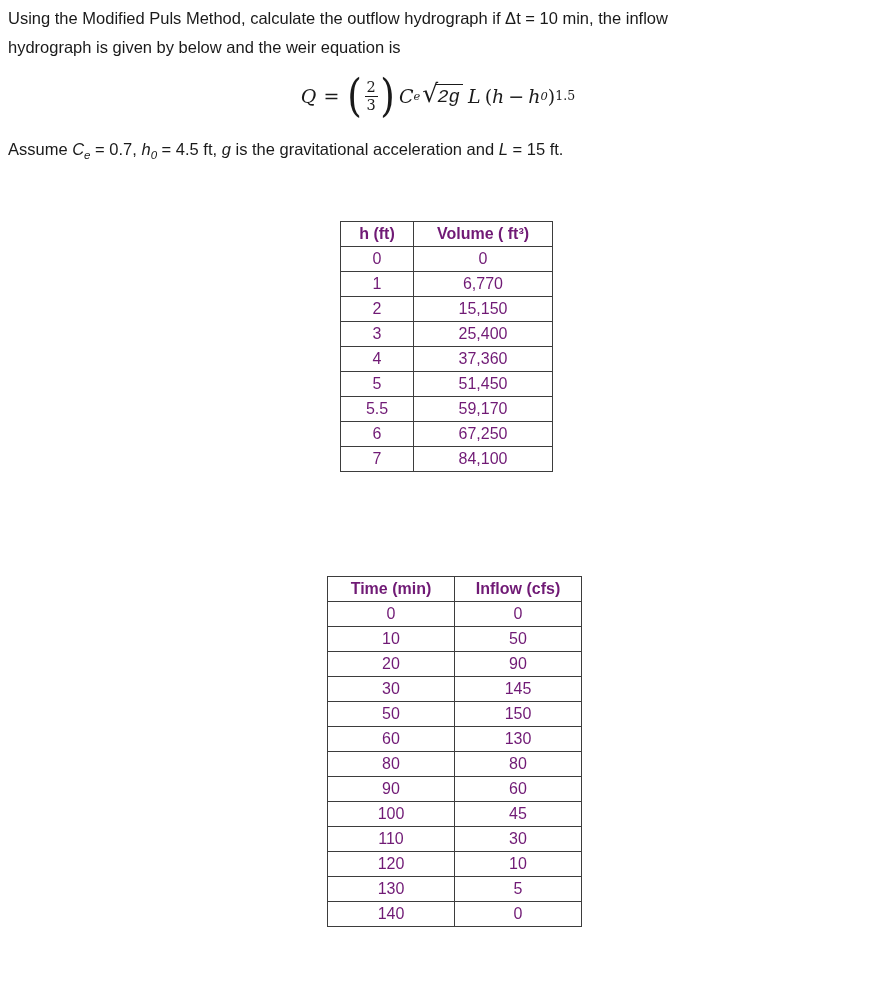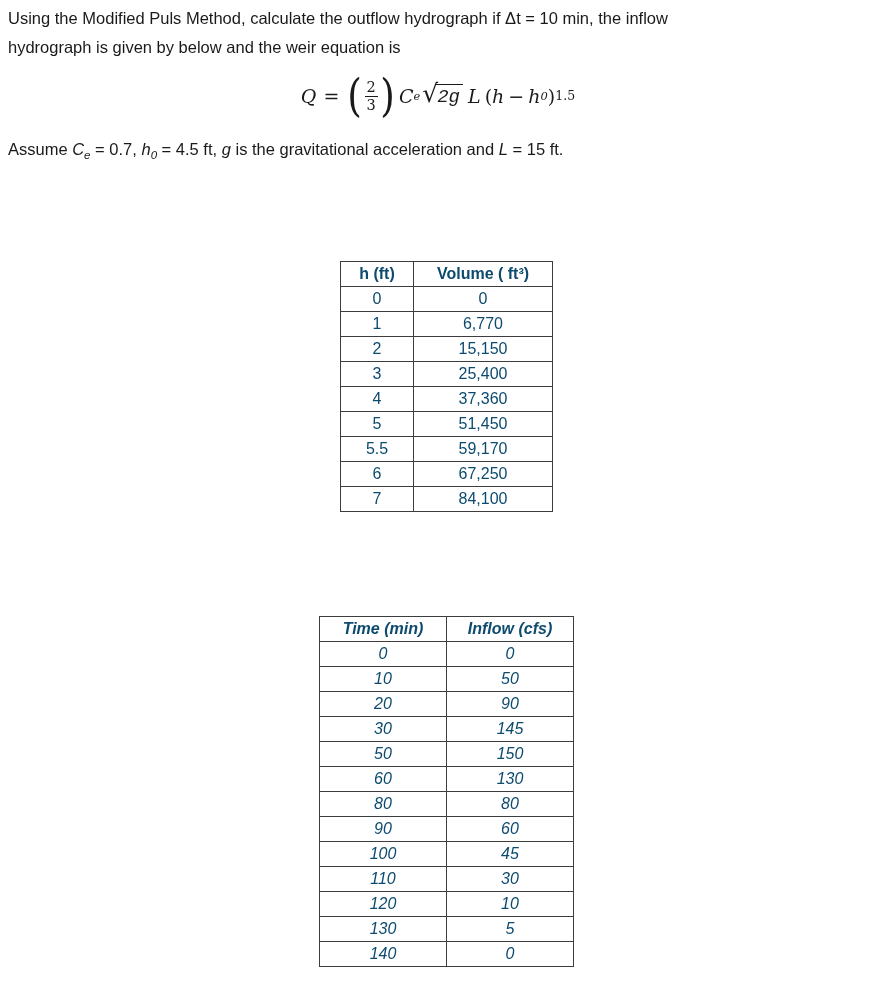--- a/index.html
+++ b/index.html
@@ -39,30 +39,30 @@
   .rad-sign { font-style: normal; font-size: 25px; line-height: 1; margin-top: -3px; }
   .radicand { border-top: 1.6px solid #1a1a1a; padding: 1px 3px 0 1px; margin-left: -2px; font-family: Liberation Mono, monospace; }
   .eq-L { margin: 0 4px 0 2px; }
   .assume {
     position: absolute; left: 8px; top: 136px; width: 862px;
     font-size: 16.5px; line-height: 26px;
   }
   .var { font-style: italic; }
   table {
     border-collapse: collapse; table-layout: fixed;
-    font-size: 16px; color: #0c4a6e; margin-top: 40px;
+    font-size: 16px; color: #701a75;
   }
   th, td {
     border: 1px solid #3d3d3d; text-align: center;
     height: 25px; padding: 0; vertical-align: middle;
     font-family: "Liberation Sans", sans-serif;
   }
   th { font-weight: bold; font-size: 16px; }
   .storage-table-wrap { position: absolute; left: 340px; top: 221px; }
-  .inflow-table-wrap  { position: absolute; left: 319px; top: 576px; font-style: italic; }
+  .inflow-table-wrap  { position: absolute; left: 327px; top: 576px; }
   .storage-table col.c1 { width: 73px; }
   .storage-table col.c2 { width: 139px; }
   .inflow-table col.c1 { width: 127px; }
   .inflow-table col.c2 { width: 127px; }
 </style>
 </head>
 <body>
 
 <div class="intro">
   <div>Using the Modified Puls Method, calculate the outflow hydrograph if Δt = 10 min, the inflow</div>

